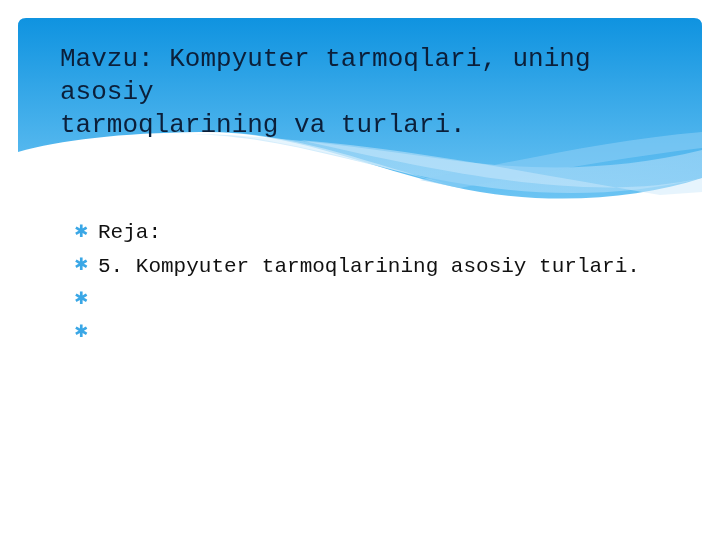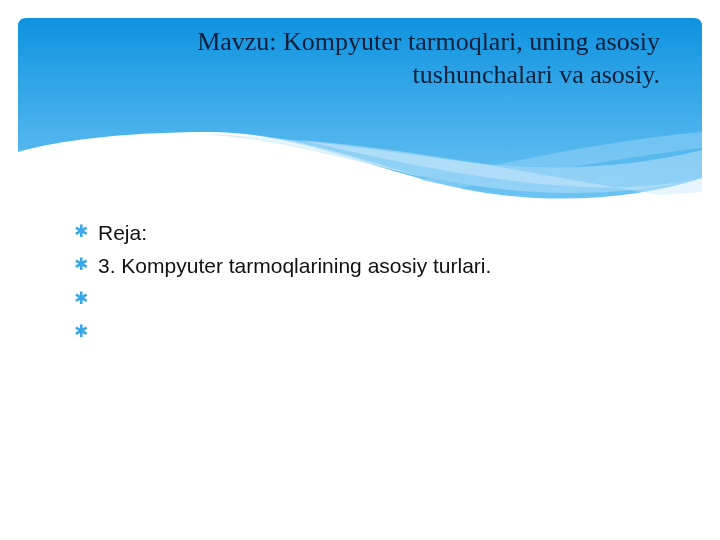--- a/index.html
+++ b/index.html
@@ -1,27 +1,27 @@
 <!DOCTYPE html>
 <html><head>
 <meta charset="utf-8">
 <style>
   html, body { margin: 0; padding: 0; background: #ffffff; }
   body { width: 720px; height: 540px; position: relative; overflow: hidden; font-family: "Liberation Serif", serif; }
   .slide { position: absolute; left: 0; top: 0; width: 720px; height: 540px; background: #ffffff; }
   .header-bg { position: absolute; left: 0; top: 0; width: 720px; height: 210px; }
   .title {
-    position: absolute; left: 60px; top: 25px; width: 600px;
-    text-align: right; color: #0b1f3a; font-size: 26px; line-height: 33px;
-    font-family: Liberation Serif, serif;
+    position: absolute; left: 60px; top: 43px; width: 600px;
+    text-align: left; color: #0b1f3a; font-size: 26px; line-height: 33px;
+    font-family: Liberation Mono, monospace;
   }
   .bullets { position: absolute; left: 74px; top: 216px; list-style: none; margin: 0; padding: 0; }
   .bullet { display: flex; align-items: center; height: 33.5px; }
   .bullet-icon { color: #3aa7e6; font-size: 17px; width: 24px; font-family: "DejaVu Sans", sans-serif; position: relative; top: -2px; }
-  .bullet-text { color: #111111; font-size: 21px; white-space: pre; font-family: Liberation Sans, sans-serif; }
+  .bullet-text { color: #111111; font-size: 21px; white-space: pre; font-family: Liberation Mono, monospace; }
 </style>
 </head>
 <body>
 
 <div class="slide">
   <svg class="header-bg" width="720" height="210" viewBox="0 0 720 210">
     <defs>
       <linearGradient id="hg" x1="0" y1="0" x2="0" y2="1">
         <stop offset="0" stop-color="#0f93e0"></stop>
         <stop offset="1" stop-color="#6cc4f3"></stop>
@@ -35,31 +35,31 @@
     <path d="M18,26 Q18,18 26,18 L694,18 Q702,18 702,26 L702,178 C640,198 560,205 480,192 C380,175 300,130 200,132 C120,133 60,140 18,152 Z" fill="url(#hg)"></path>
 
     <path d="M160,134 C260,130 340,160 430,178 C520,196 610,200 702,178 L702,150 C620,170 540,172 450,160 C360,148 260,132 160,134 Z" fill="url(#wl)" opacity="0.8"></path>
     <path d="M420,180 C520,160 610,140 702,132 L702,148 C620,158 540,172 460,188 Z" fill="#8fd0f5" opacity="0.55"></path>
     <path d="M300,140 C420,150 540,175 660,195 L702,192 L702,178 C600,200 480,182 300,140 Z" fill="#cdeafc" opacity="0.5"></path>
     <path d="M200,132 C300,130 380,170 480,192 C380,168 300,140 200,132 Z" fill="#ffffff" opacity="0.4"></path>
   </svg>
 
   <div class="title">
     <div>Mavzu: Kompyuter tarmoqlari, uning asosiy</div>
-    <div>tushunchalari va asosiy.</div>
+    <div>tarmoqlarining va turlari.</div>
   </div>
 
   <ul class="bullets">
     <li class="bullet">
       <span class="bullet-icon">✱</span>
       <span class="bullet-text">Reja:</span>
     </li>
     <li class="bullet">
       <span class="bullet-icon">✱</span>
-      <span class="bullet-text">3. Kompyuter tarmoqlarining asosiy turlari.</span>
+      <span class="bullet-text">5. Kompyuter tarmoqlarining asosiy turlari.</span>
     </li>
     <li class="bullet">
       <span class="bullet-icon">✱</span>
     </li>
     <li class="bullet">
       <span class="bullet-icon">✱</span>
     </li>
   </ul>
 </div>
 

